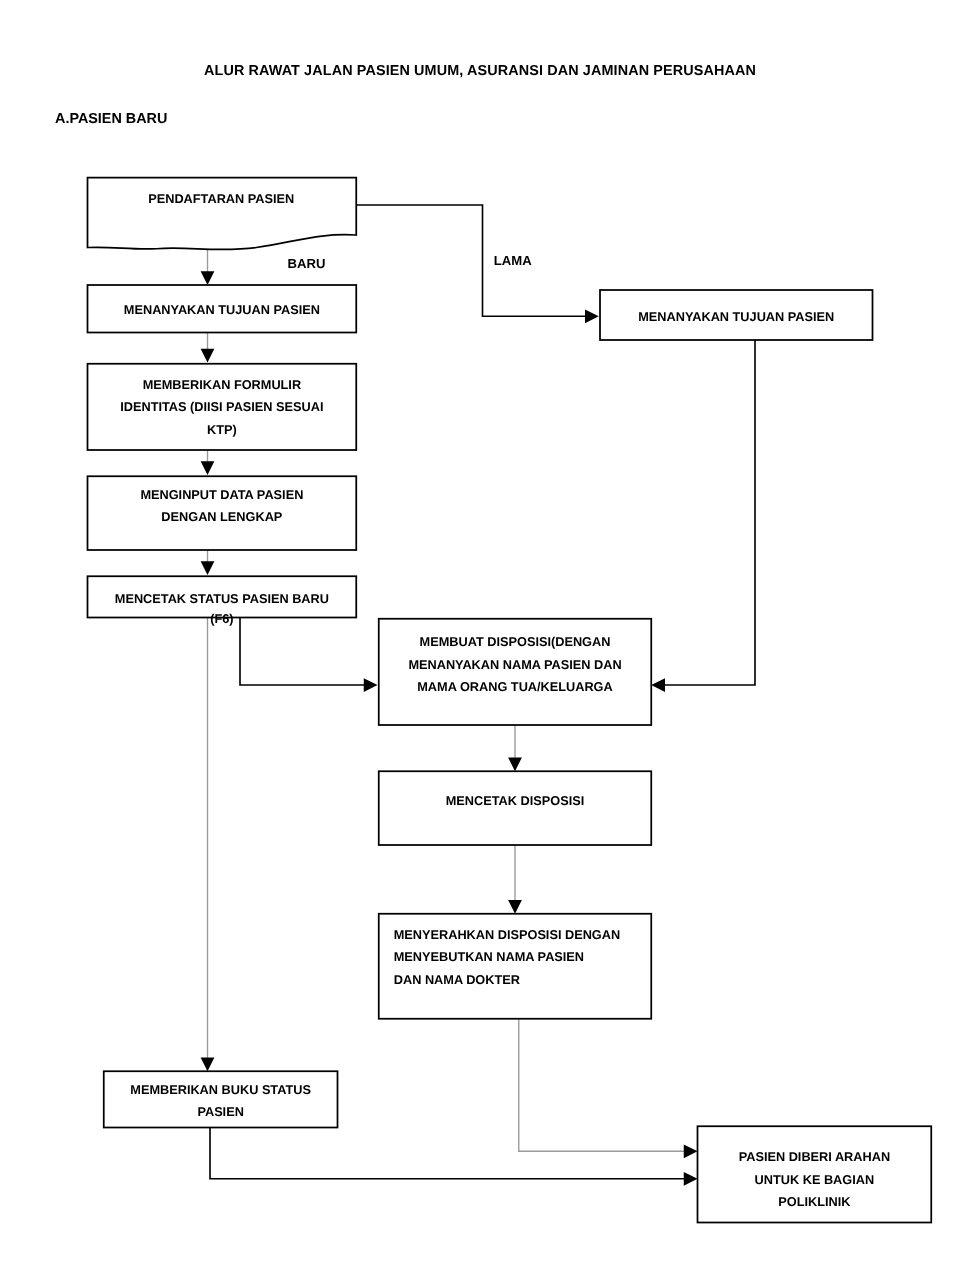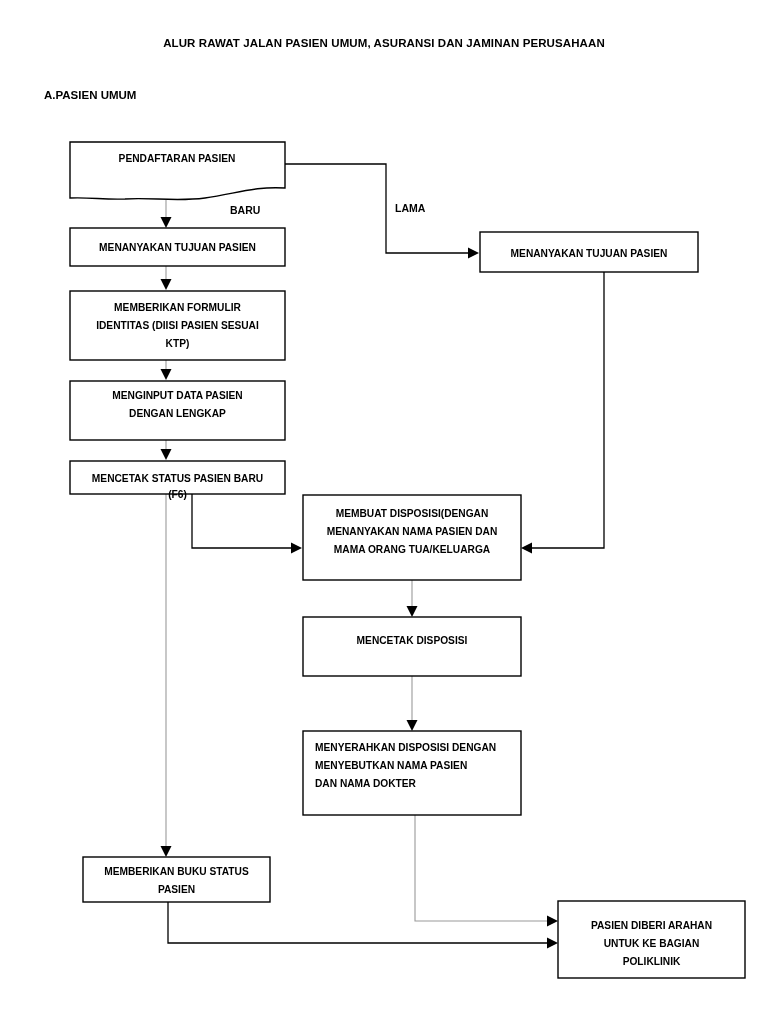--- a/index.html
+++ b/index.html
@@ -17,21 +17,21 @@
   }
   #page {
     position: relative;
     width: 768px;
     height: 1024px;
     background: #ffffff;
   }
   .doc-title {
     position: absolute;
     left: 0;
-    top: 37px;
+    top: 51px;
     width: 768px;
     text-align: center;
     font-size: 11.5px;
     font-weight: bold;
     letter-spacing: 0.1px;
     white-space: nowrap;
   }
   .doc-subtitle {
     position: absolute;
     left: 44px;
@@ -81,21 +81,21 @@
   }
   .arrow-head { fill: #000000; }
 </style>
 </head>
 <body>
 
 <div id="page">
 
   <div class="doc-title">ALUR RAWAT JALAN PASIEN UMUM, ASURANSI DAN JAMINAN PERUSAHAAN</div>
 
-  <div class="doc-subtitle">A.PASIEN UMUM</div>
+  <div class="doc-subtitle">A.PASIEN BARU</div>
 
   <svg id="flow-svg" viewBox="0 0 768 1024">
 
     <g>
       <path class="edge-line light" d="M 166 200 L 166 220"></path>
       <polygon class="arrow-head" points="166,228 160.5,217 171.5,217"></polygon>
     </g>
 
     <g>
       <path class="edge-line" d="M 285 164 L 386 164 L 386 253 L 470 253"></path>

